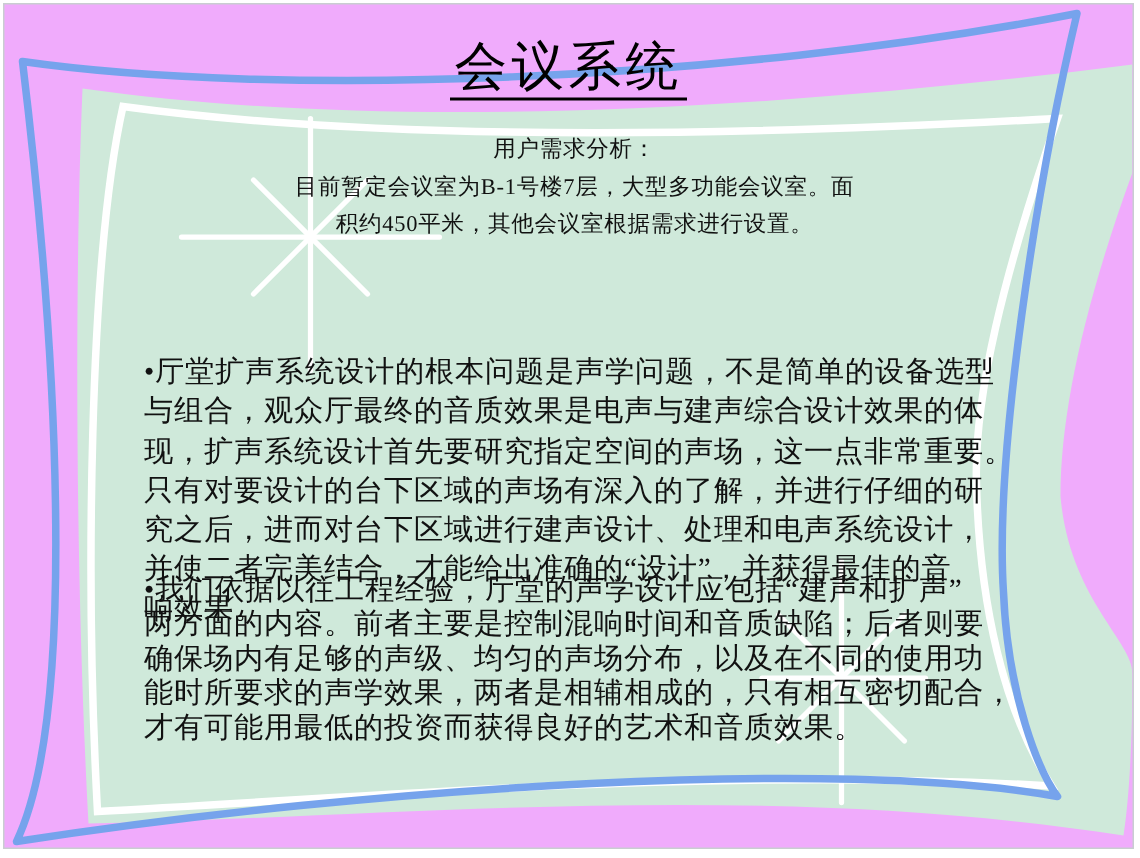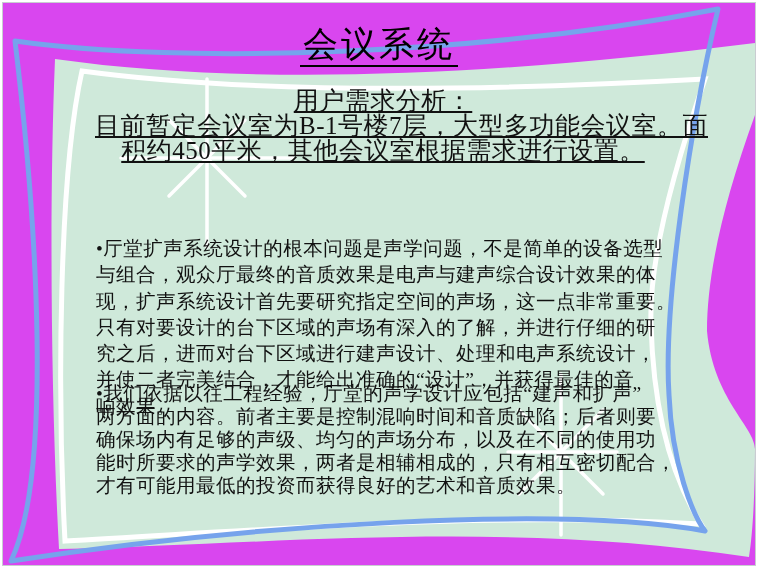--- a/index.html
+++ b/index.html
@@ -13,21 +13,21 @@
     overflow: hidden;
     font-family: "Liberation Serif", "DejaVu Serif", serif;
     color: #111111;
   }
   .slide {
     position: relative;
     width: 752px;
     height: 562px;
     margin: 2px;
     border: 1px solid #c9cdd1;
-    background: #d946ef;
+    background: #f0abfc;
     overflow: hidden;
   }
   .bg-svg {
     position: absolute;
     left: 0;
     top: 0;
     width: 752px;
     height: 562px;
   }
   .title {
@@ -46,25 +46,24 @@
   .title .underlined {
     border-bottom: 2px solid #000000;
     padding: 0 3px 1px 3px;
   }
   .intro {
     position: absolute;
     top: 85px;
     left: 92px;
     width: 576px;
     text-align: center;
-    font-size: 25px;
+    font-size: 15px;
     line-height: 25px;
     white-space: pre;
     letter-spacing: 0.5px;
-    text-decoration: underline;
   }
   .section-heading {
     position: absolute;
     top: 176px;
     left: 95px;
     font-size: 20px;
     font-weight: bold;
     letter-spacing: 2px;
   }
   .para {

